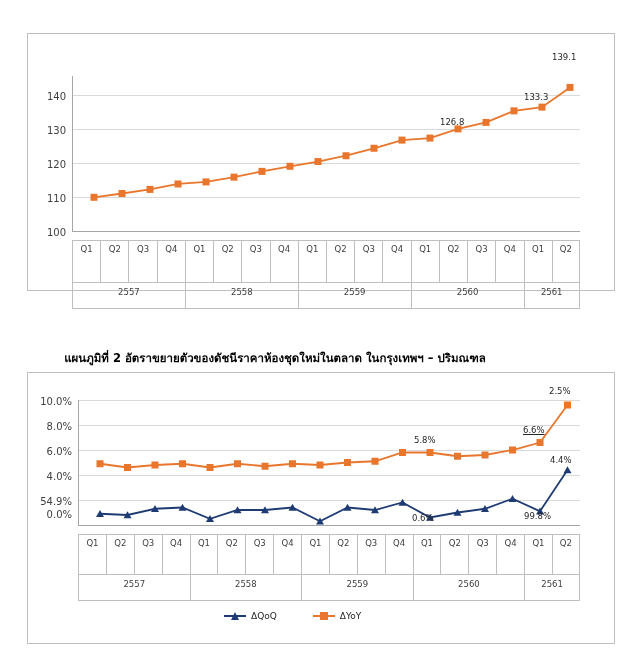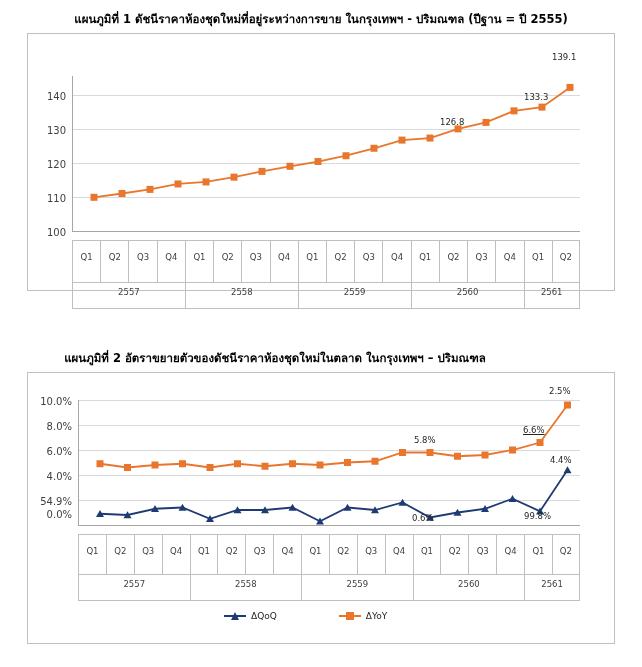--- a/index.html
+++ b/index.html
@@ -50,56 +50,55 @@
   
   .catrow{position:absolute;display:flex;}
   .catcell{
     position:relative;
     text-align:center;
     font-size:8.5px;
     color:#404040;
     font-family:"DejaVu Sans","Liberation Sans",sans-serif;
     border-left:1px solid #bfbfbf;
     box-sizing:border-box;
-    padding-top:12px;
+    padding-top:4px;
   }
   .catcell:last-child{border-right:1px solid #bfbfbf;}
   .yearrow{position:absolute;display:flex;}
   .yearcell{
     position:relative;
     text-align:center;
     font-size:8.5px;
     color:#404040;
     font-family:"DejaVu Sans","Liberation Sans",sans-serif;
     border-left:1px solid #bfbfbf;
     box-sizing:border-box;
     padding-top:5px;
   }
   .yearcell:last-child{border-right:1px solid #bfbfbf;}
   .catsep{position:absolute;height:1px;background:#bfbfbf;}
 
   .legend{
     position:absolute;
     display:flex;
-    gap:62px;
+    gap:36px;
     font-size:9px;
     color:#262626;
     align-items:center;
     font-family:"DejaVu Sans","Liberation Sans",sans-serif;
   }
   .legitem{display:flex;align-items:center;gap:5px;}
   .legline{display:inline-block;width:22px;height:2px;position:relative;}
   .legmark{position:absolute;left:7px;top:-3px;width:8px;height:8px;}
 </style>
 </head>
 <body>
 
 <div class="page">
 
-  <div id="title1" class="title">แผนภูมิที่ 1 ดัชนีราคาห้องชุดใหม่ที่อยู่ระหว่างการขาย ในกรุงเทพฯ - ปริมณฑล (ปีฐาน = ปี 2555)</div>
 
   <div id="chart1" class="chartbox">
 
     <div class="axislabel" style="left:4px;top:57px;width:34px;">140</div>
     <div class="axislabel" style="left:4px;top:91px;width:34px;">130</div>
     <div class="axislabel" style="left:4px;top:125px;width:34px;">120</div>
     <div class="axislabel" style="left:4px;top:159px;width:34px;">110</div>
     <div class="axislabel" style="left:4px;top:193px;width:34px;">100</div>
 
     <div class="gridline" style="left:44px;top:61px;width:508px;"></div>

